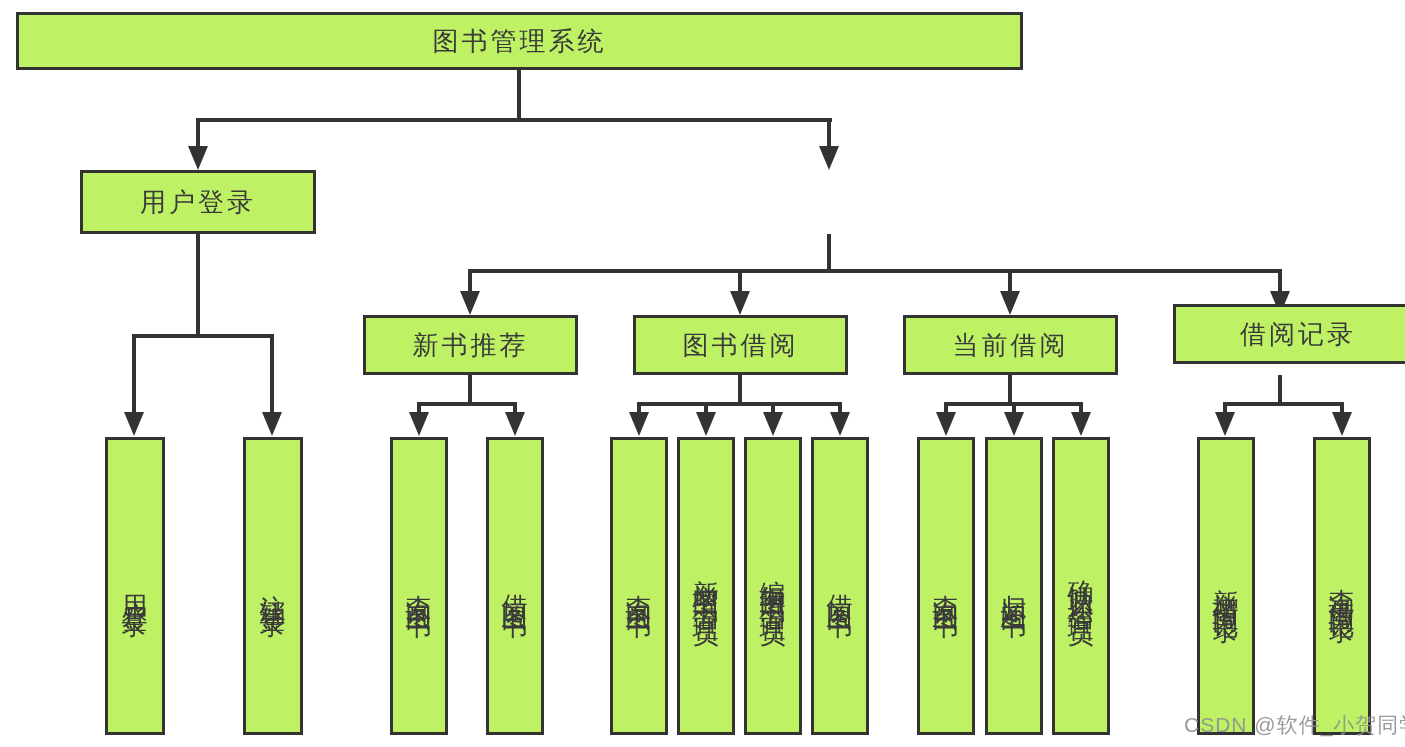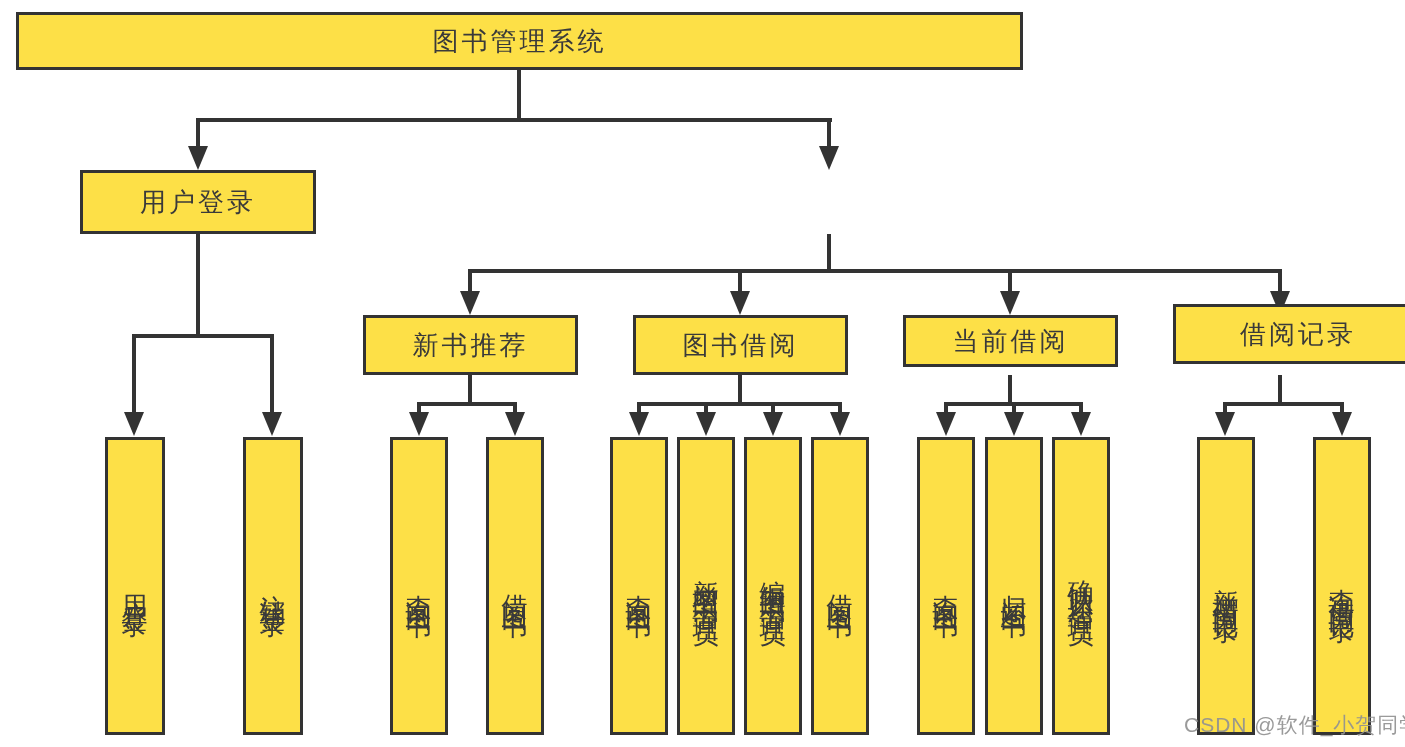--- a/index.html
+++ b/index.html
@@ -1,21 +1,21 @@
 <!DOCTYPE html>
 <html><head>
 <meta charset="utf-8">
 <style>
   html,body{margin:0;padding:0;background:#fff;}
   .canvas{
     position:relative;width:1405px;height:747px;background:#ffffff;
     font-family:"Liberation Sans","DejaVu Sans",sans-serif;overflow:hidden;
   }
   .node{
-    position:absolute;box-sizing:border-box;border:3px solid #333333;background:#fde047;
+    position:absolute;box-sizing:border-box;border:3px solid #333333;background:#bef264;
     display:flex;align-items:center;justify-content:center;z-index:2;
   }
   .node .lbl{
     font-size:26px;color:#3a3a3a;letter-spacing:3px;white-space:nowrap;line-height:1;
   }
   .vbox .lbl{
     writing-mode:vertical-rl;text-orientation:mixed;
     font-size:26px;letter-spacing:6px;
   }
   .vline{position:absolute;width:4px;background:#333333;z-index:1;}
@@ -67,21 +67,21 @@
   <div class="arrow" style="left:1000px;top:291px"></div>
   <div class="vline" style="left:1278px;top:271px;height:22px"></div>
   <div class="arrow" style="left:1270px;top:291px"></div>
 
   <div class="node" style="left:363px;top:315px;width:215px;height:60px">
     <span class="lbl">新书推荐</span>
   </div>
   <div class="node" style="left:633px;top:315px;width:215px;height:60px">
     <span class="lbl">图书借阅</span>
   </div>
-  <div class="node" style="left:903px;top:315px;width:215px;height:52px">
+  <div class="node" style="left:903px;top:315px;width:215px;height:60px">
     <span class="lbl">当前借阅</span>
   </div>
   <div class="node" style="left:1173px;top:304px;width:250px;height:60px">
     <span class="lbl">借阅记录</span>
   </div>
 
   <div class="vline" style="left:468px;top:375px;height:29px"></div>
   <div class="hline" style="left:417px;top:402px;width:100px"></div>
   <div class="vline" style="left:417px;top:404px;height:10px"></div>
   <div class="arrow" style="left:409px;top:412px"></div>

